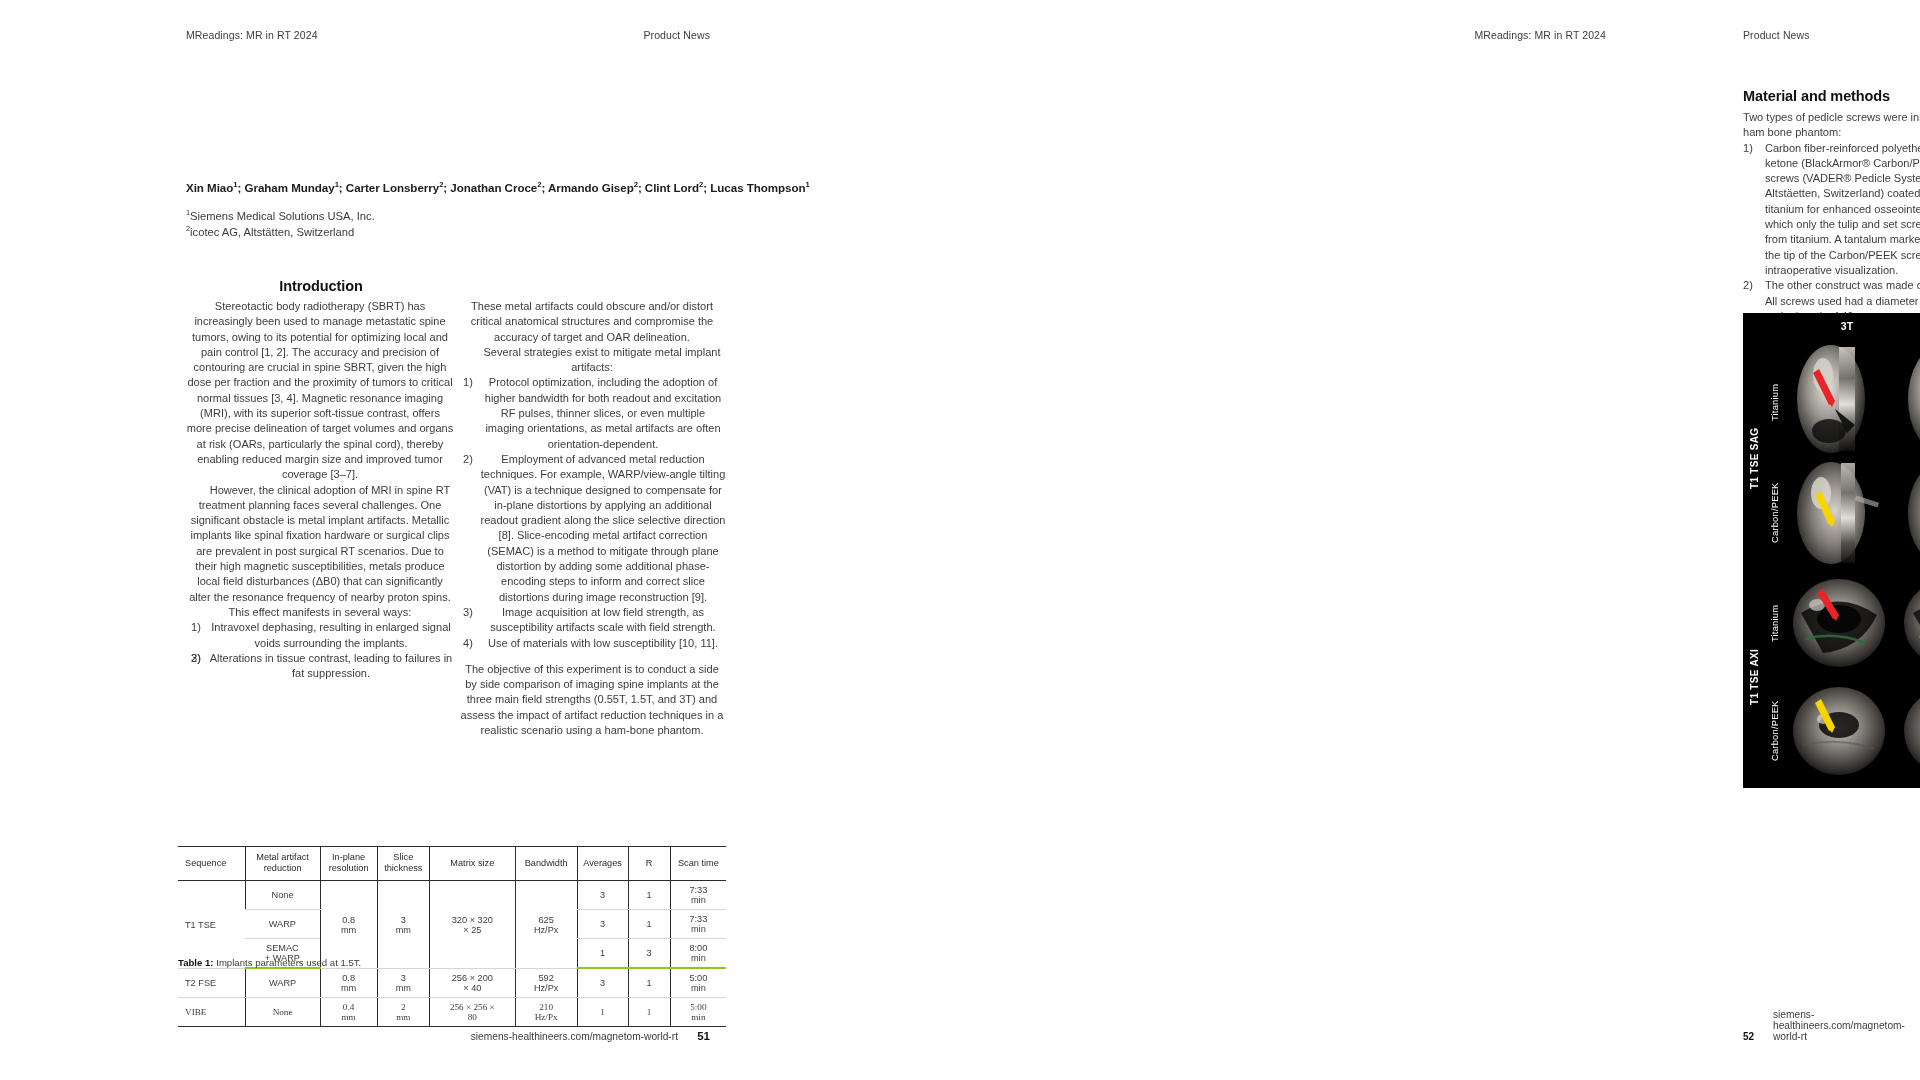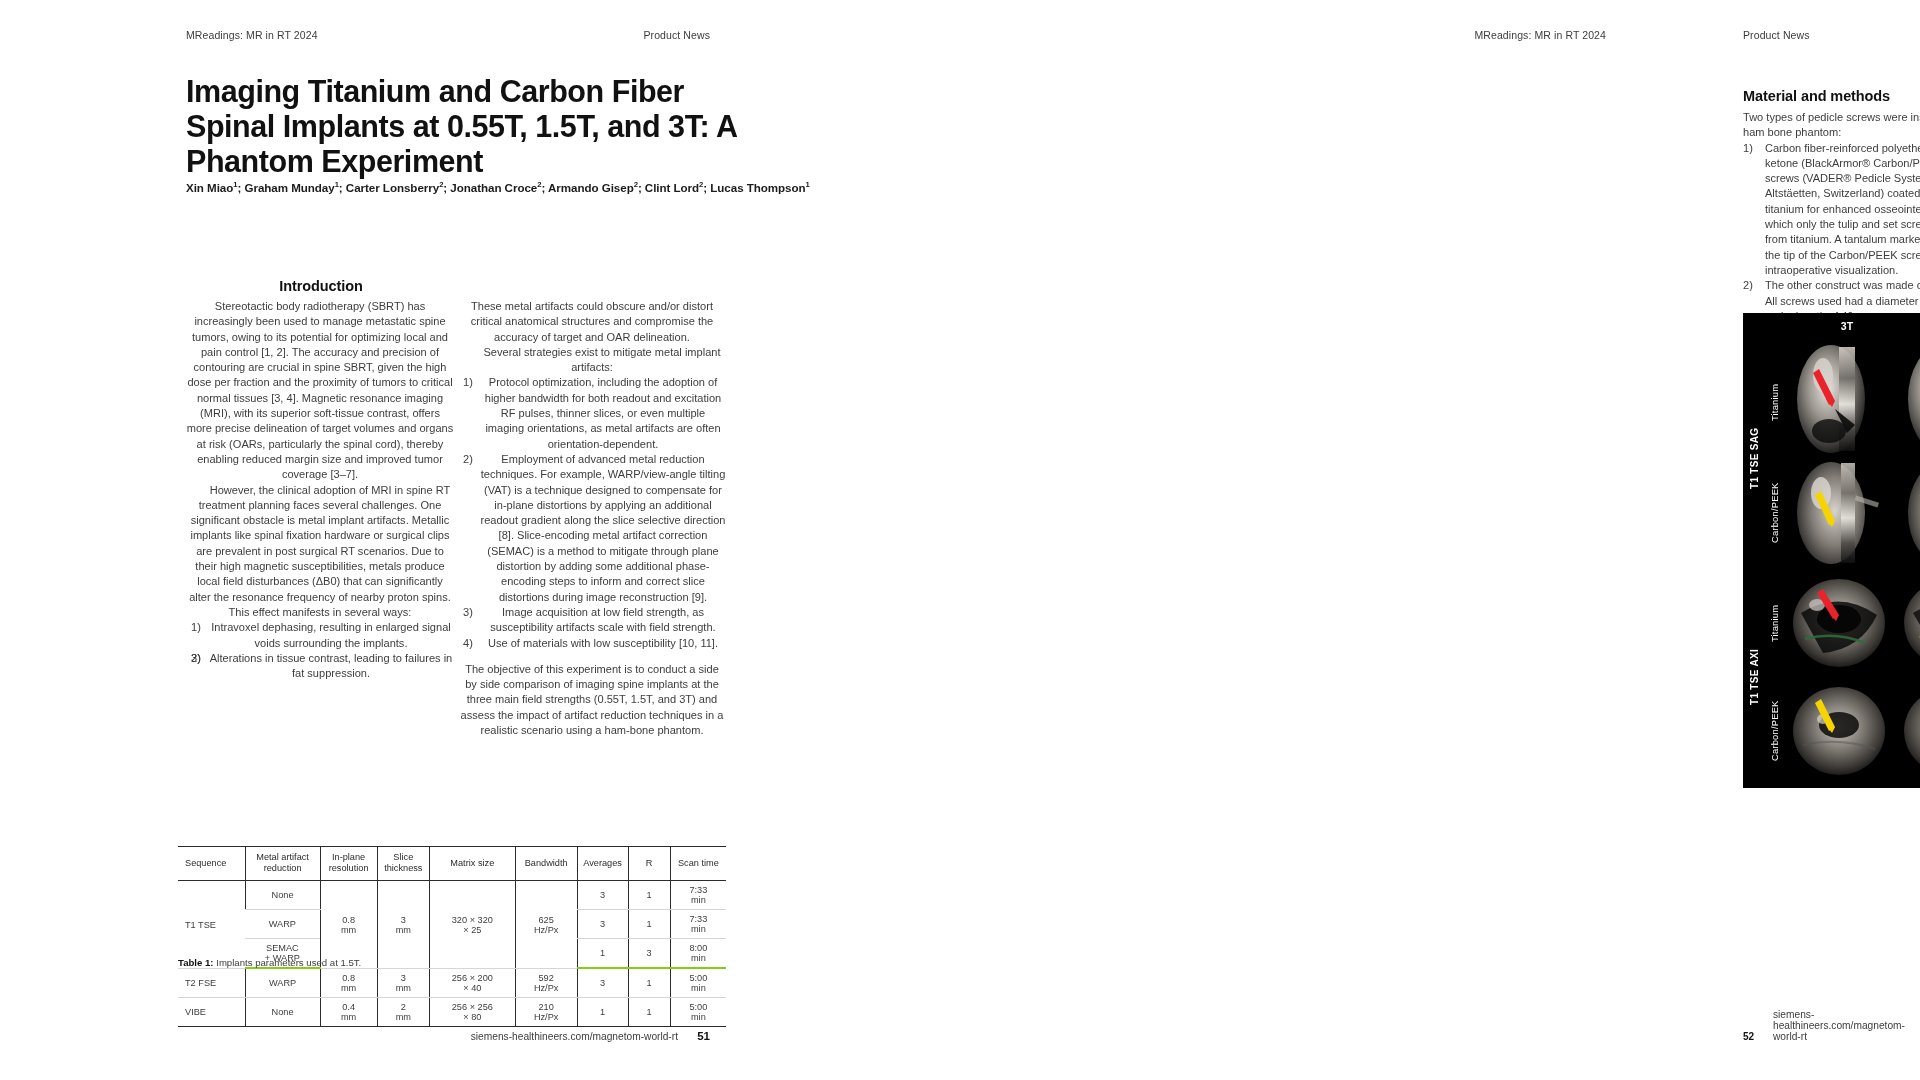--- a/index.html
+++ b/index.html
@@ -83,21 +83,21 @@
   table.proto th:first-child, table.proto td:first-child { border-left: none; }
   table.proto thead th {
     border-top: 1px solid #2b2b2b;
     border-bottom: 1px solid #2b2b2b;
     padding: 5px 3px 6px; line-height: 1.22; color: #2b2b2b;
   }
   table.proto thead th:first-child { text-align: left; padding-left: 7px; }
   table.proto td.seq { text-align: left; padding-left: 7px; }
   table.proto tbody tr td { border-bottom: 1px solid #d6d6d6; }
   table.proto tbody tr.thickline td { border-bottom: 2px solid #84cc16; }
-  table.proto tbody tr:last-child td { border-bottom: 1px solid #2b2b2b; }
+  table.proto tbody tr:last-child td { border-bottom: 1px solid #2b2b2b; font-family: Liberation Serif, serif; }
   .tbl-caption {
     position: absolute; left: 178px; top: 957px; width: 548px;
     font-size: 9.6px; color: #3d3d3d;
   }
   .tbl-caption b { color: #111; }
 
   
   .footer {
     position: absolute; bottom: 38px;
     font-size: 10.2px; color: #3c3c3c;
@@ -135,24 +135,24 @@
 </head>
 <body>
 
 <div class="spread">
 
   <div class="page">
 
     <div class="runhead rh-left">MReadings: MR in RT 2024</div>
     <div class="runhead rh-right">Product News</div>
 
-    <div class="title">Imaging Titanium and Carbon Fiber Spinal Implants at 0.55T, 1.5T, and 3T: A Phantom Experiment</div>
 
     <div class="authors">Xin Miao<sup>1</sup>; Graham Munday<sup>1</sup>; Carter Lonsberry<sup>2</sup>; Jonathan Croce<sup>2</sup>; Armando Gisep<sup>2</sup>; Clint Lord<sup>2</sup>; Lucas Thompson<sup>1</sup></div>
 
+    <div class="affils"><sup>1</sup>Siemens Medical Solutions USA, Inc.<br><sup>2</sup>icotec AG, Altstätten, Switzerland</div>
 
     <div id="p1-intro-head" class="col">
       <h2 class="sec">Introduction</h2>
     </div>
 
     <div id="p1-col-a" class="col">
       <p>Stereotactic body radiotherapy (SBRT) has increasingly been used to manage metastatic spine tumors, owing to its potential for optimizing local and pain control [1, 2]. The accuracy and precision of contouring are crucial in spine SBRT, given the high dose per fraction and the proximity of tumors to critical normal tissues [3, 4]. Magnetic resonance imaging (MRI), with its superior soft-tissue contrast, offers more precise delineation of target volumes and organs at risk (OARs, particularly the spinal cord), thereby enabling reduced margin size and improved tumor coverage [3–7].</p>
       <p class="indent">However, the clinical adoption of MRI in spine RT treatment planning faces several challenges. One significant obstacle is metal implant artifacts. Metallic implants like spinal fixation hardware or surgical clips are prevalent in post surgical RT scenarios. Due to their high magnetic susceptibilities, metals produce local field disturbances (ΔB0) that can significantly alter the resonance frequency of nearby proton spins. This effect manifests in several ways:</p>
       <ol class="num">
         <li>

